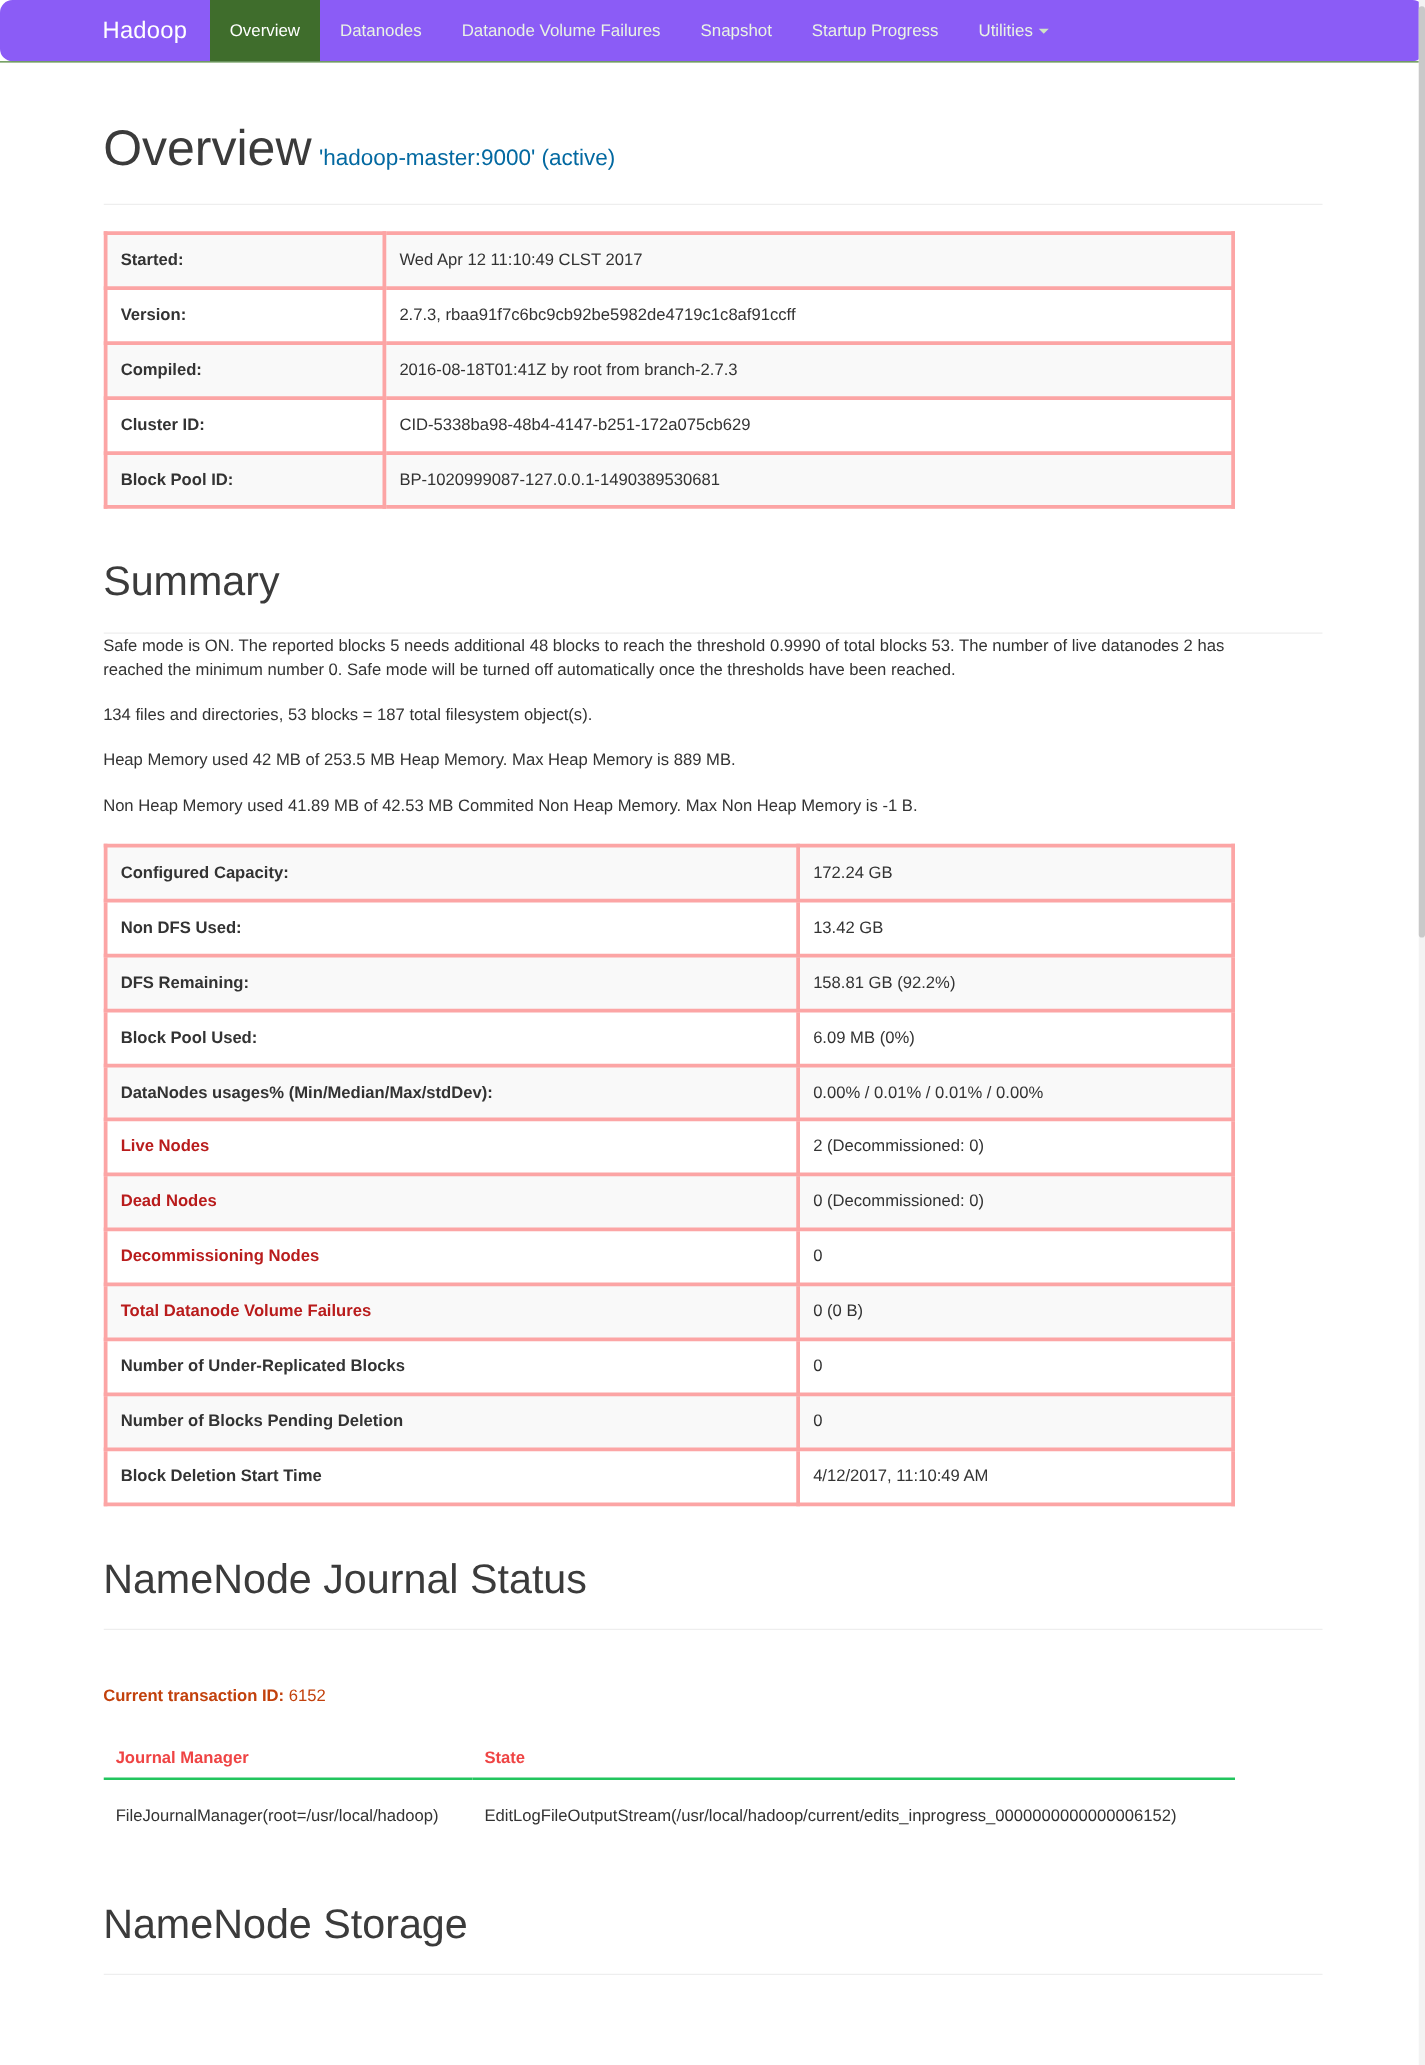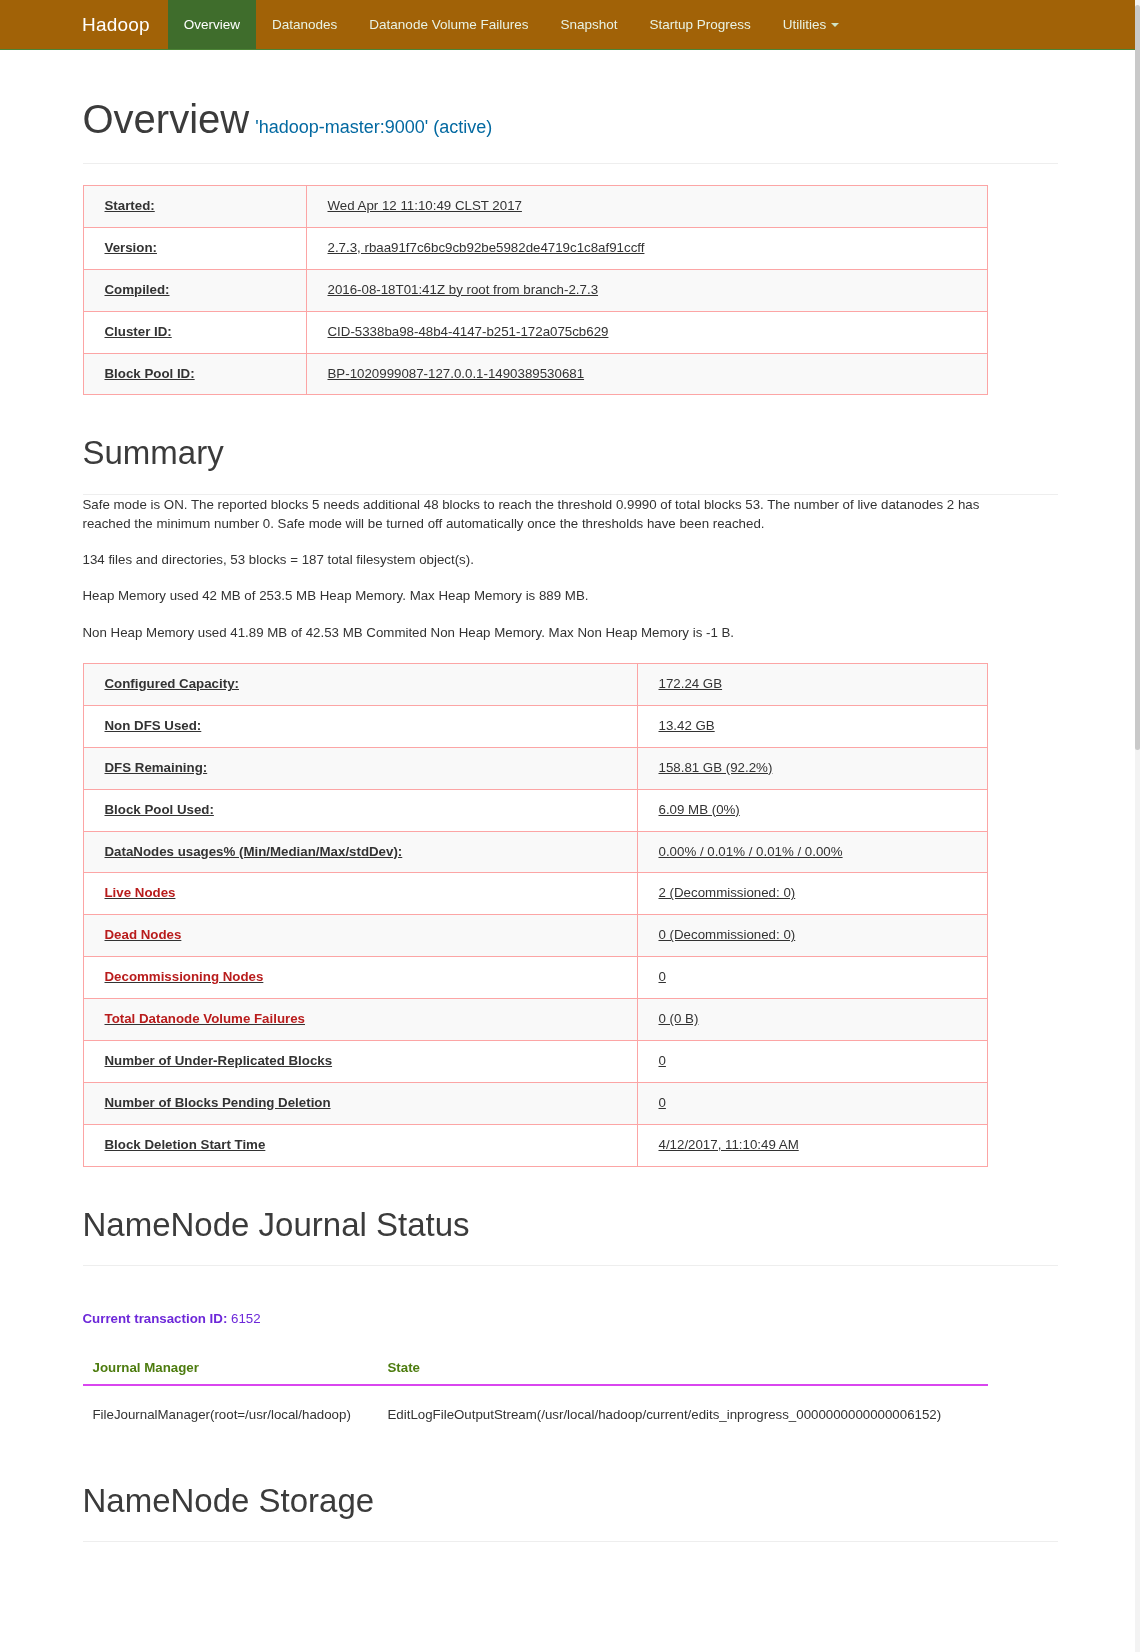--- a/index.html
+++ b/index.html
@@ -7,24 +7,25 @@
     margin: 0; padding: 0;
     background: #ffffff;
     font-family: "Liberation Sans", sans-serif;
     color: #333333;
   }
   body { width: 1140px; min-height: 1652px; position: relative; }
 
   
   .navbar {
     height: 49px;
-    background: #a16207;
+    background: #8b5cf6;
     display: flex;
     align-items: stretch;
     position: relative;
+    border-radius: 10px;
   }
   .navbar::after {
     content: "";
     position: absolute;
     left: 0; right: 0; bottom: -1px;
     height: 1px;
     background: #4c8436;
   }
   .nav-spacer-left { width: 64px; }
   .brand {
@@ -99,25 +100,24 @@
   }
 
   
   table.tbl {
     width: 905px;
     border-collapse: collapse;
     font-size: 13.3px;
     margin-top: 21px;
   }
   table.tbl td {
-    border: 1px solid #fca5a5;
-    padding: 11px 21px;
+    border: 3px solid #fca5a5;
+    padding: 11px 11px;
     vertical-align: middle;
     line-height: 1.42;
-    text-decoration: underline;
   }
   table.tbl tr:nth-child(odd) td { background: #f9f9f9; }
   table.tbl tr:nth-child(even) td { background: #ffffff; }
   table.tbl td.k { font-weight: bold; color: #333333; }
   table.tbl td.k.link { font-weight: bold; }
   table.tbl td a { color: #b91c1c; text-decoration: none; font-weight: bold; margin-top: 40px; }
 
   #overview-table td:first-child { width: 223px; }
   #summary-table td:first-child { width: 554px; }
 
@@ -135,34 +135,34 @@
   table.plain {
     width: 905px;
     border-collapse: collapse;
     font-size: 13.3px;
     margin-top: 25px;
   }
   table.plain th {
     text-align: left;
     font-weight: bold;
     padding: 9px 10px;
-    border-bottom: 2px solid #d946ef;
-    color: #4d7c0f;
+    border-bottom: 2px solid #22c55e;
+    color: #ef4444;
     white-space: nowrap;
   }
   table.plain td {
     padding: 21px 10px;
     border-top: 1px solid #eeeeee;
     color: #333333;
     white-space: nowrap;
   }
   .small-label {
     font-size: 13.3px;
     margin-top: 45px;
-    color: #6d28d9;
+    color: #c2410c;
   }
   .small-label b { font-weight: bold; }
 
   
   #journal-table th:nth-child(1), #journal-table td:nth-child(1) { width: 295px; }
 
   
   .scroll-sliver {
     position: absolute;
     top: 0; right: 0;

